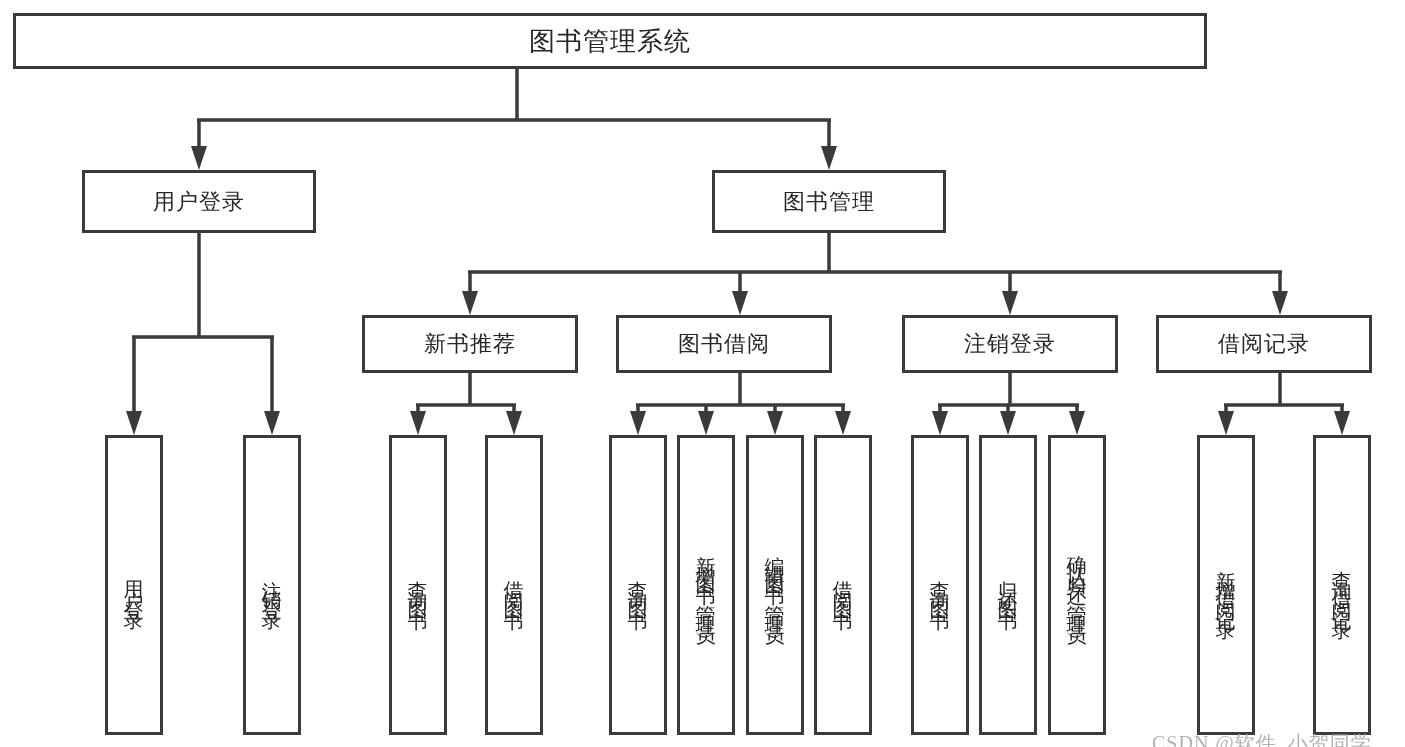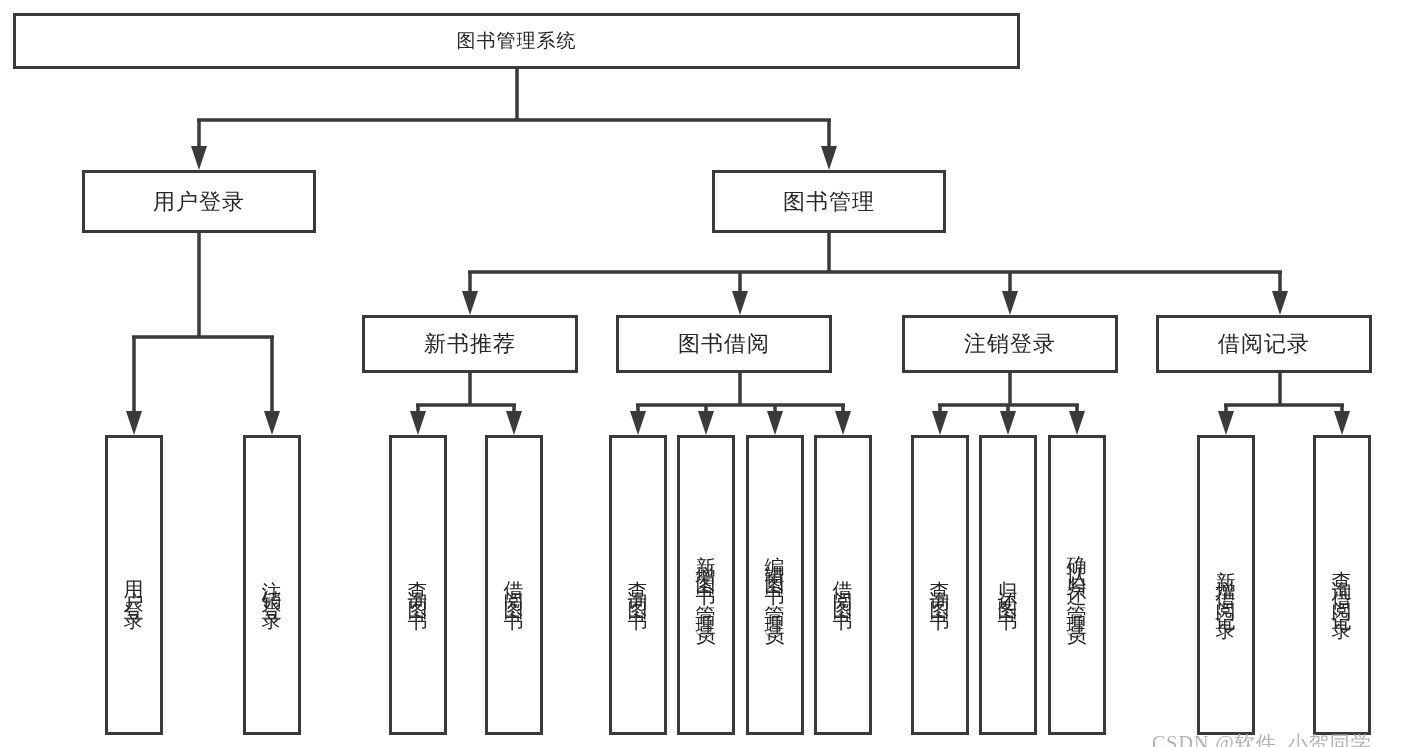--- a/index.html
+++ b/index.html
@@ -22,21 +22,21 @@
   .node {
     position: absolute;
     border: 3px solid var(--line);
     background: var(--background);
     color: var(--text);
     display: flex;
     align-items: center;
     justify-content: center;
     z-index: 2;
   }
-  .root-box  { left: 13px;  top: 13px;  width: 1007px; height: 56px; font-size: 19px; letter-spacing: 1px; }
+  .root-box  { left: 13px;  top: 13px;  width: 1194px; height: 56px; font-size: 26px; letter-spacing: 1px; }
   .l2-box    { top: 170px; width: 234px; height: 63px; font-size: 22px; letter-spacing: 1px; }
   .l3-box    { top: 315px; width: 216px; height: 58px; font-size: 22px; letter-spacing: 1px; }
   .leaf-box  { top: 435px; width: 58px;  height: 300px; }
   .vtext {
     writing-mode: vertical-rl;
     text-orientation: mixed;
     font-size: 20px;
     letter-spacing: 10px;
     color: var(--text);
     line-height: 1;

